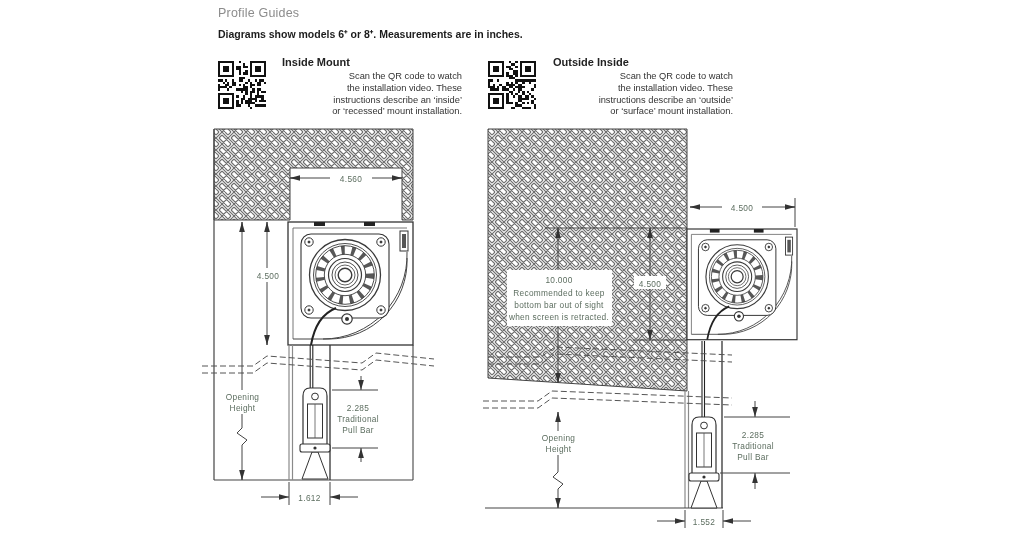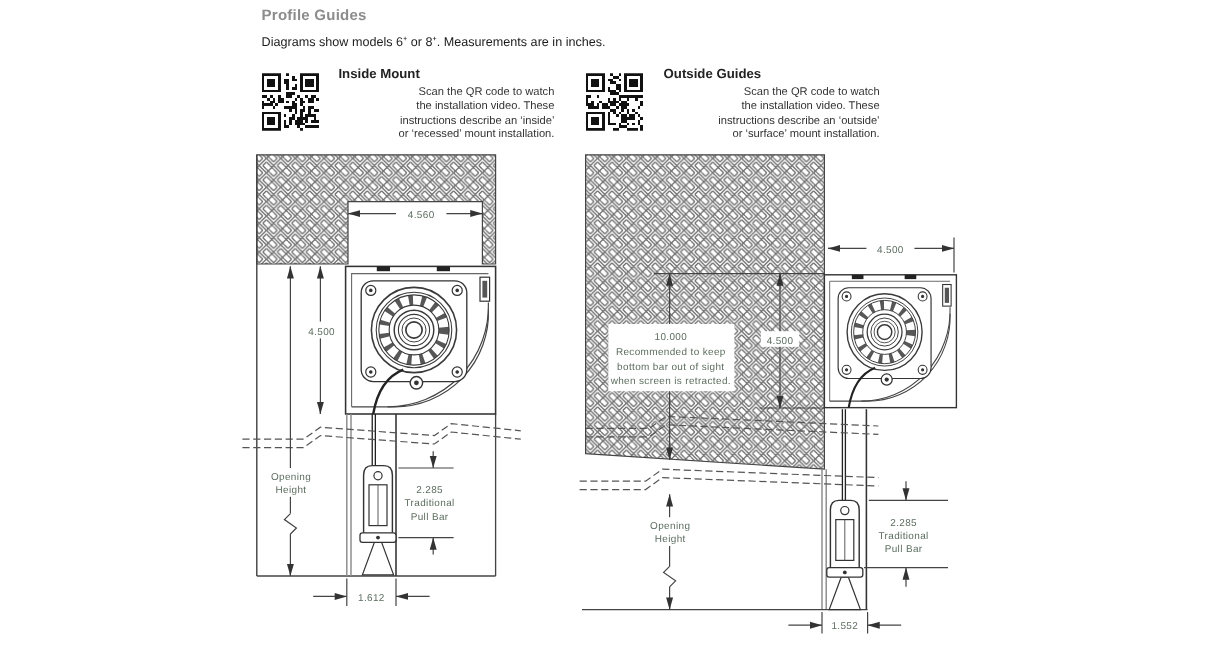--- a/index.html
+++ b/index.html
@@ -1,20 +1,20 @@
 <!DOCTYPE html>
 <html><head>
 <meta charset="utf-8">
 <style>
   html,body{margin:0;padding:0;background:#fff;}
   body{width:1024px;height:541px;position:relative;overflow:hidden;
        font-family:"Liberation Sans", sans-serif;color:#1c1c1c;}
   .abs{position:absolute;}
-  .page-title{left:218px;top:6px;font-size:12.5px;font-weight:bold;color:#8c8c8c;letter-spacing:.2px;}
-  .page-subtitle{left:218px;top:27px;font-size:10.5px;color:#1c1c1c;}
+  .page-title{left:218px;top:6px;font-size:12.5px;font-weight:normal;color:#8c8c8c;letter-spacing:.2px;}
+  .page-subtitle{left:218px;top:27px;font-size:10.5px;color:#1c1c1c;font-weight:bold;}
   .sec-heading{font-size:11px;font-weight:bold;color:#222;}
   .sec-body{font-size:9.3px;line-height:11.8px;color:#333;white-space:pre-line;width:180px;text-align:right;}
   svg text{font-family:"Liberation Sans", sans-serif;font-size:8.3px;fill:#5d6e60;letter-spacing:.3px;}
   .qr{image-rendering:pixelated;}
 </style>
 </head>
 <body>
 
 <div class="abs page-title">Profile Guides</div>
 <div class="abs page-subtitle">Diagrams show models 6⁺ or 8⁺. Measurements are in inches.</div>
@@ -271,21 +271,21 @@
     <rect x="0" y="0" width="7" height="7" fill="#111"></rect>
     <rect x="1" y="1" width="5" height="5" fill="#fff"></rect>
     <rect x="2" y="2" width="3" height="3" fill="#111"></rect>
     <rect x="14" y="0" width="7" height="7" fill="#111"></rect>
     <rect x="15" y="1" width="5" height="5" fill="#fff"></rect>
     <rect x="16" y="2" width="3" height="3" fill="#111"></rect>
     <rect x="0" y="14" width="7" height="7" fill="#111"></rect>
     <rect x="1" y="15" width="5" height="5" fill="#fff"></rect>
     <rect x="2" y="16" width="3" height="3" fill="#111"></rect>
   </svg>
-<div class="abs sec-heading" style="left:553px;top:56px">Outside Guides</div>
+<div class="abs sec-heading" style="left:553px;top:56px">Outside Inside</div>
 <div class="abs sec-body" style="left:553px;top:71px">Scan the QR code to watch
 the installation video. These
 instructions describe an ‘outside’
 or ‘surface’ mount installation.</div>
 
 <svg class="abs" style="left:0;top:0" width="1024" height="541" viewBox="0 0 1024 541">
   <defs>
 
     <pattern id="weave" width="12" height="12" patternUnits="userSpaceOnUse">
       <rect width="12" height="12" fill="#fff"></rect>

